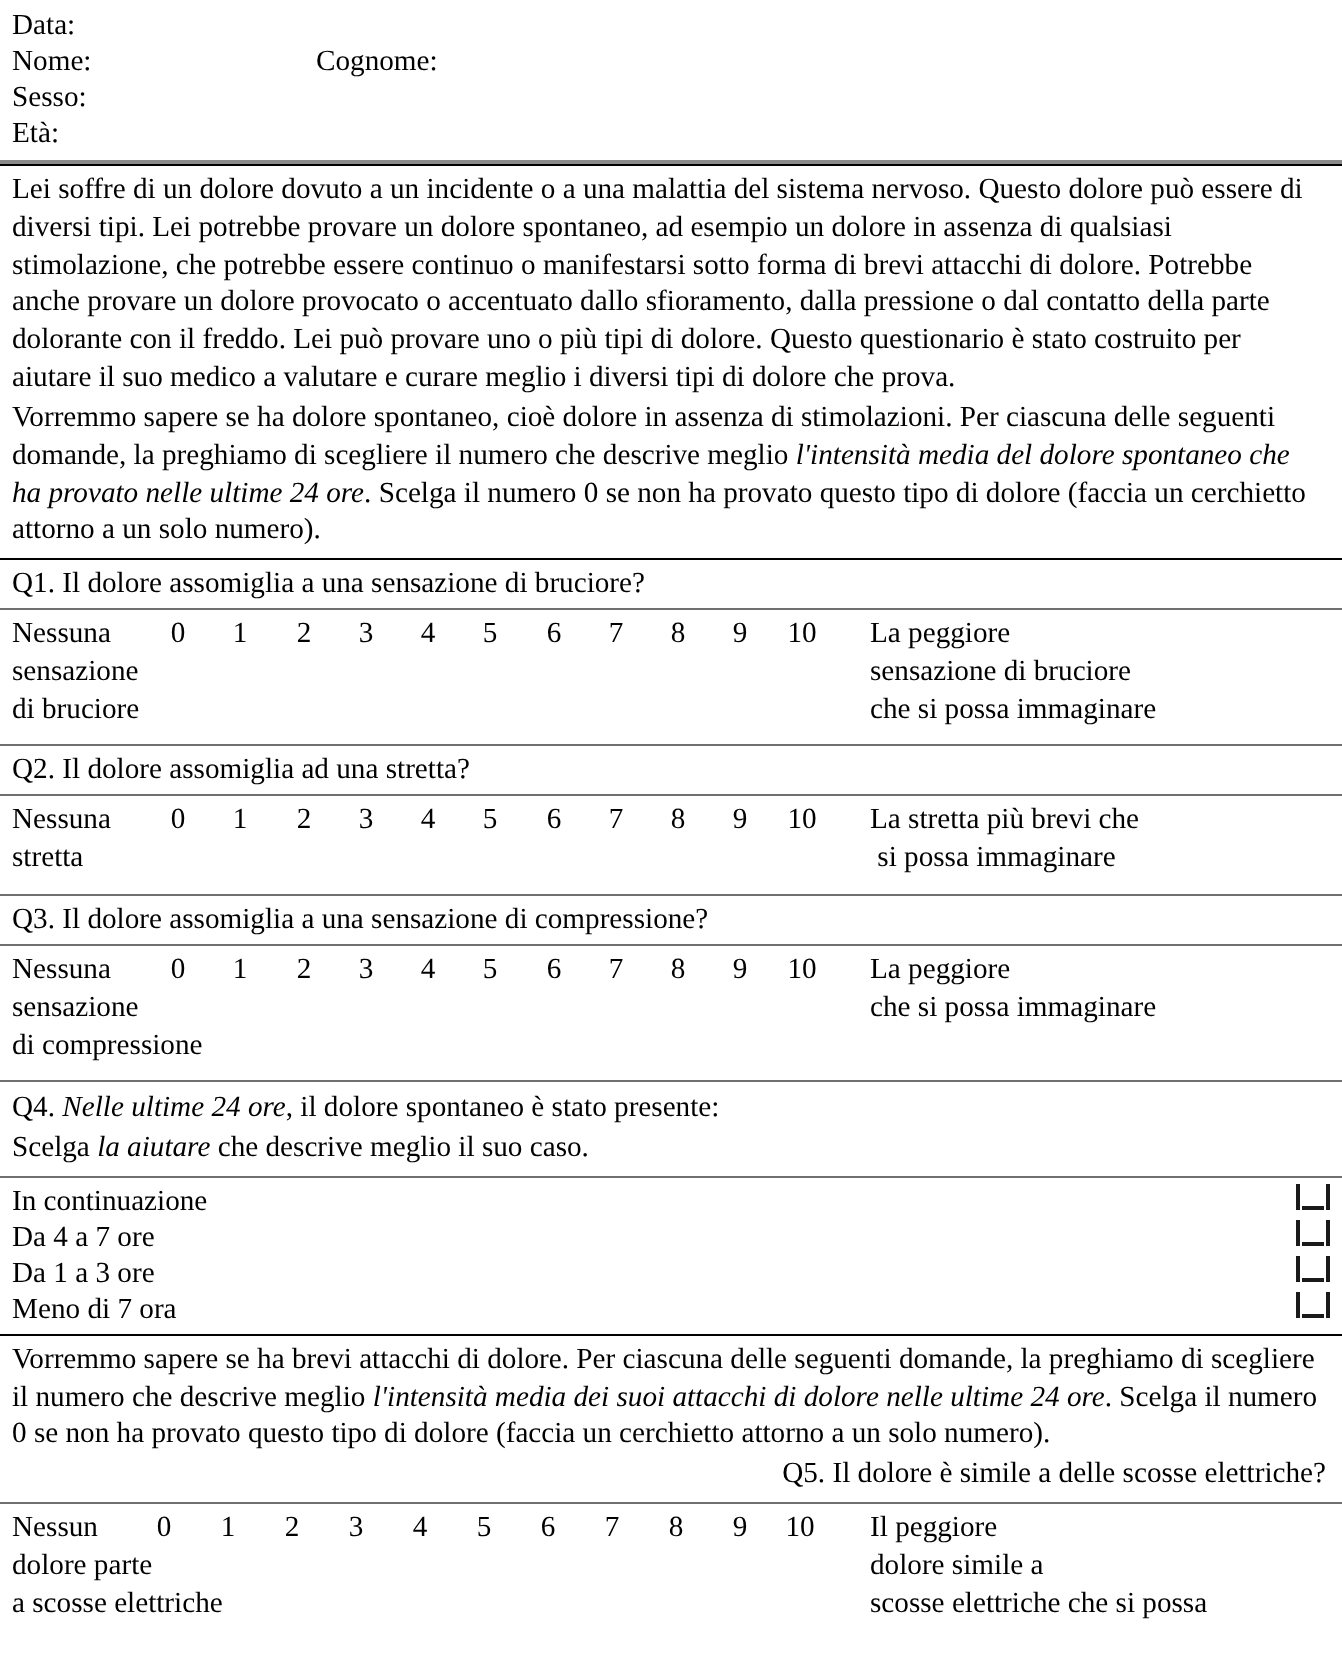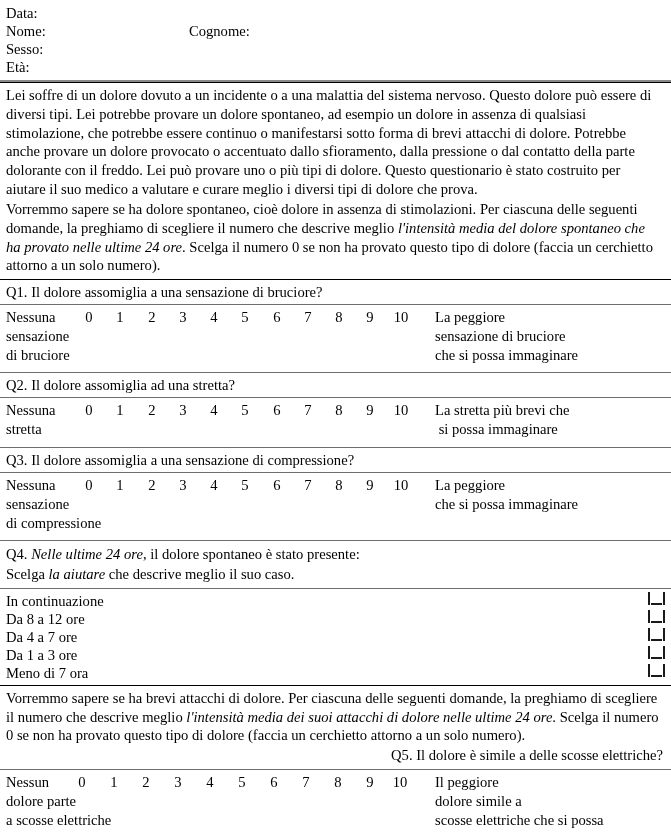--- a/index.html
+++ b/index.html
@@ -29,21 +29,21 @@
     padding: 4px 6px 2px 6px;
   }
   .hdr-line {
     height: 18px;
     white-space: nowrap;
     position: relative;
   }
   .hdr-label { display: inline-block; }
   .hdr-cognome {
     position: absolute;
-    left: 183px;
+    left: 152px;
     top: 0;
   }
 
   
   .rule-thick {
     border: 0;
     border-top: 2px solid #8a8a8a;
     border-bottom: 1px solid #000000;
     height: 0;
     margin: 2px 0 0 0;
@@ -273,24 +273,20 @@
   </div>
 
   <hr class="rule-thin">
 
   <div class="options">
     <div class="opt-row">
       <span>In continuazione</span>
       <span class="opt-box"><span class="bar"></span><span class="under"></span><span class="bar"></span></span>
     </div>
     <div class="opt-row">
-      <span>Da 8 a 12 ore</span>
-      <span class="opt-box"><span class="bar"></span><span class="under"></span><span class="bar"></span></span>
-    </div>
-    <div class="opt-row">
       <span>Da 4 a 7 ore</span>
       <span class="opt-box"><span class="bar"></span><span class="under"></span><span class="bar"></span></span>
     </div>
     <div class="opt-row">
       <span>Da 1 a 3 ore</span>
       <span class="opt-box"><span class="bar"></span><span class="under"></span><span class="bar"></span></span>
     </div>
     <div class="opt-row">
       <span>Meno di 7 ora</span>
       <span class="opt-box"><span class="bar"></span><span class="under"></span><span class="bar"></span></span>

